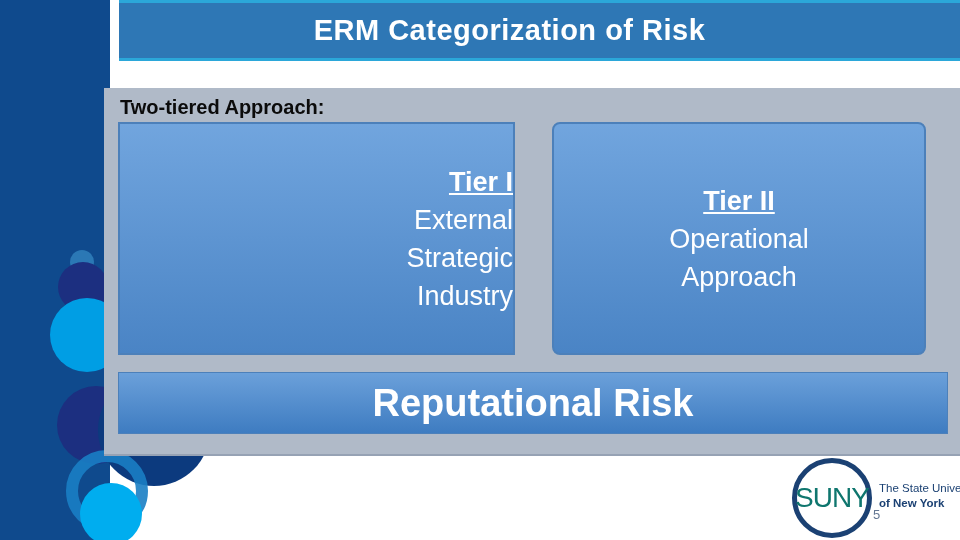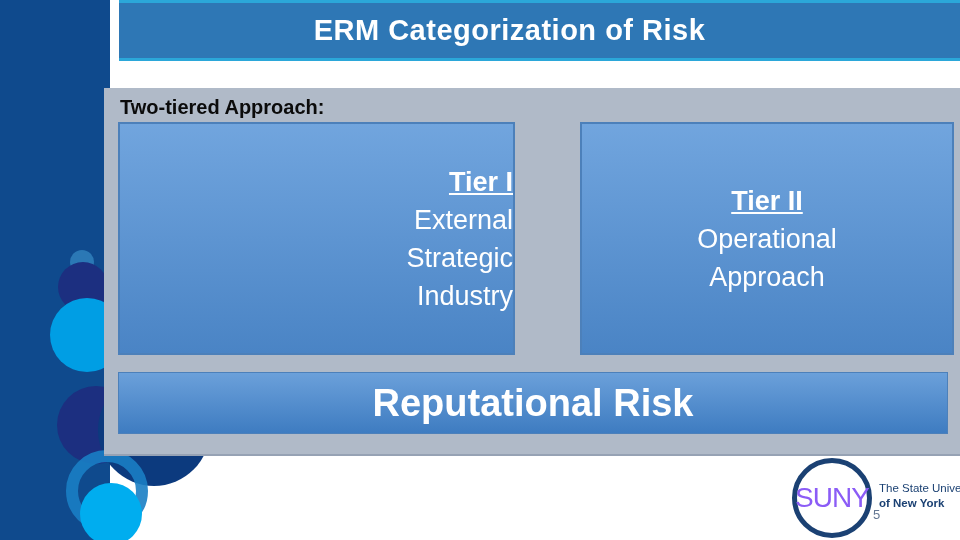--- a/index.html
+++ b/index.html
@@ -34,36 +34,36 @@
     background:#b0bac8;border-bottom:2px solid #96a2b4;z-index:3;box-sizing:content-box;padding-left:18px;
   }
   .subtitle{position:absolute;left:16px;top:8px;font-size:20px;font-weight:bold;color:#0b0b0b;}
   .tier-box{
     position:absolute;top:34px;height:233px;box-sizing:border-box;
     background:linear-gradient(180deg,#71a5de 0%,#4a84c5 100%);
     border:2px solid #4c80ba;color:#ffffff;
     display:flex;flex-direction:column;align-items:center;justify-content:center;text-align:center;
   }
   .tier-1{left:14px;width:397px;align-items:flex-end;}
-  .tier-2{left:476px;width:374px;}
+  .tier-2{left:448px;width:374px;border-radius:8px;}
   .tier-heading{font-size:27px;line-height:38px;font-weight:bold;text-decoration:underline;}
   .tier-item{font-size:27px;line-height:38px;}
   .banner{
     position:absolute;left:14px;top:284px;width:830px;height:62px;box-sizing:border-box;
     background:linear-gradient(180deg,#6ba0da 0%,#3e7cc1 100%);
     border:1px solid #4c80ba;color:#ffffff;font-size:38px;font-weight:bold;
     display:flex;align-items:center;justify-content:center;white-space:nowrap;
   }
   
   .logo-circle{
     position:absolute;left:792px;top:458px;width:80px;height:80px;box-sizing:border-box;
     border:5px solid #1b4173;border-radius:50%;background:#ffffff;z-index:2;
     display:flex;align-items:center;justify-content:center;
   }
-  .logo-text{color:#8b5cf6;font-size:28px;letter-spacing:-1px;white-space:nowrap;}
+  .logo-text{color:#0f766e;font-size:28px;letter-spacing:-1px;white-space:nowrap;}
   .org{position:absolute;left:879px;top:482px;z-index:2;color:#1b4173;white-space:nowrap;}
   .org-line1{font-size:11.5px;line-height:13px;}
   .org-line2{font-size:11.5px;line-height:13px;font-weight:bold;margin-top:2px;}
   .page-num{position:absolute;left:873px;top:507px;z-index:2;font-size:13px;color:#647793;}
 </style>
 </head>
 <body>
 
 <div id="page">
 

